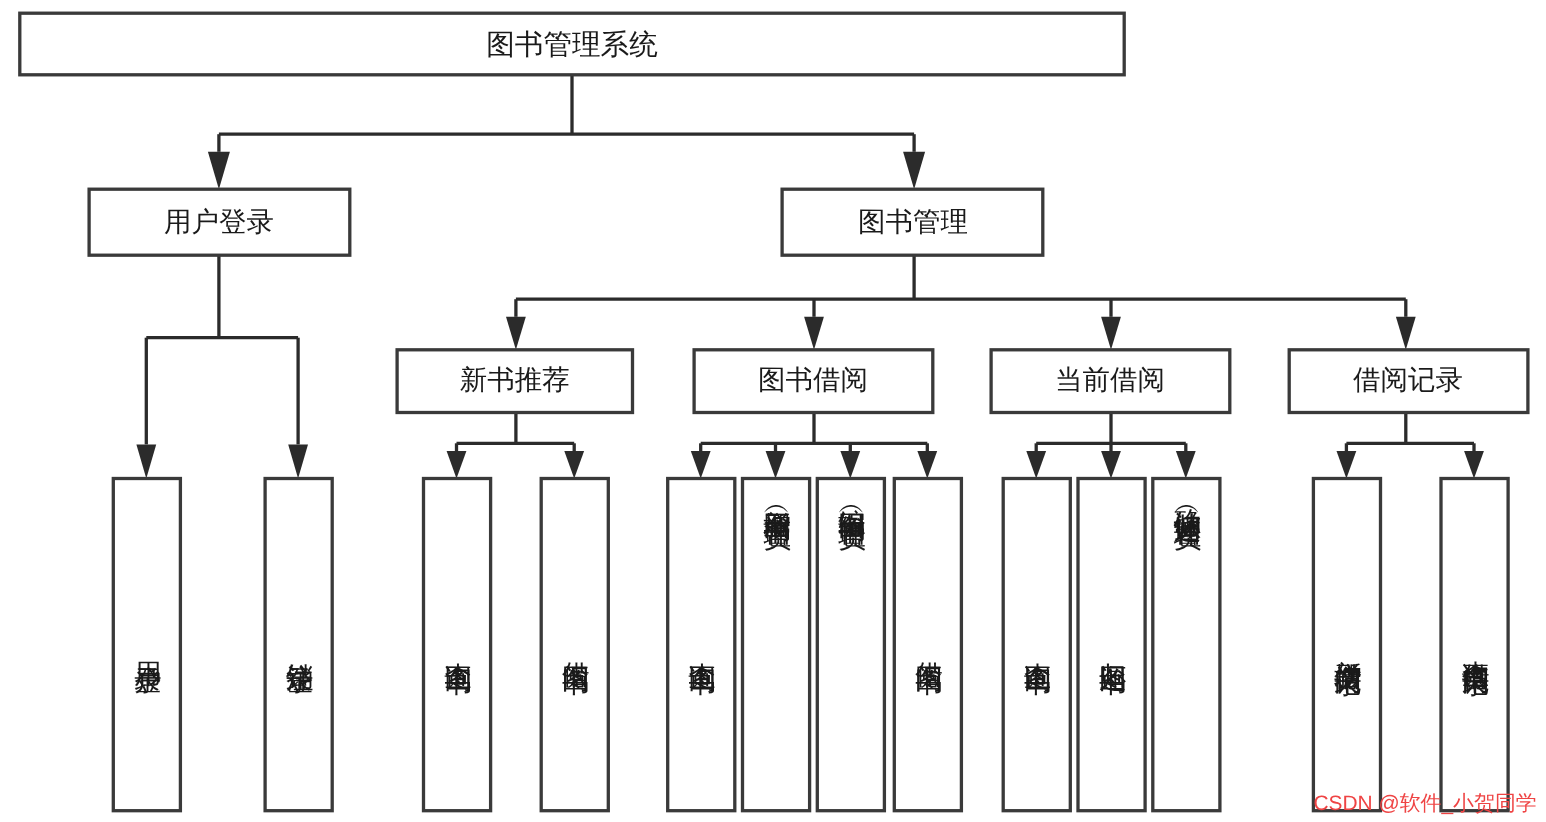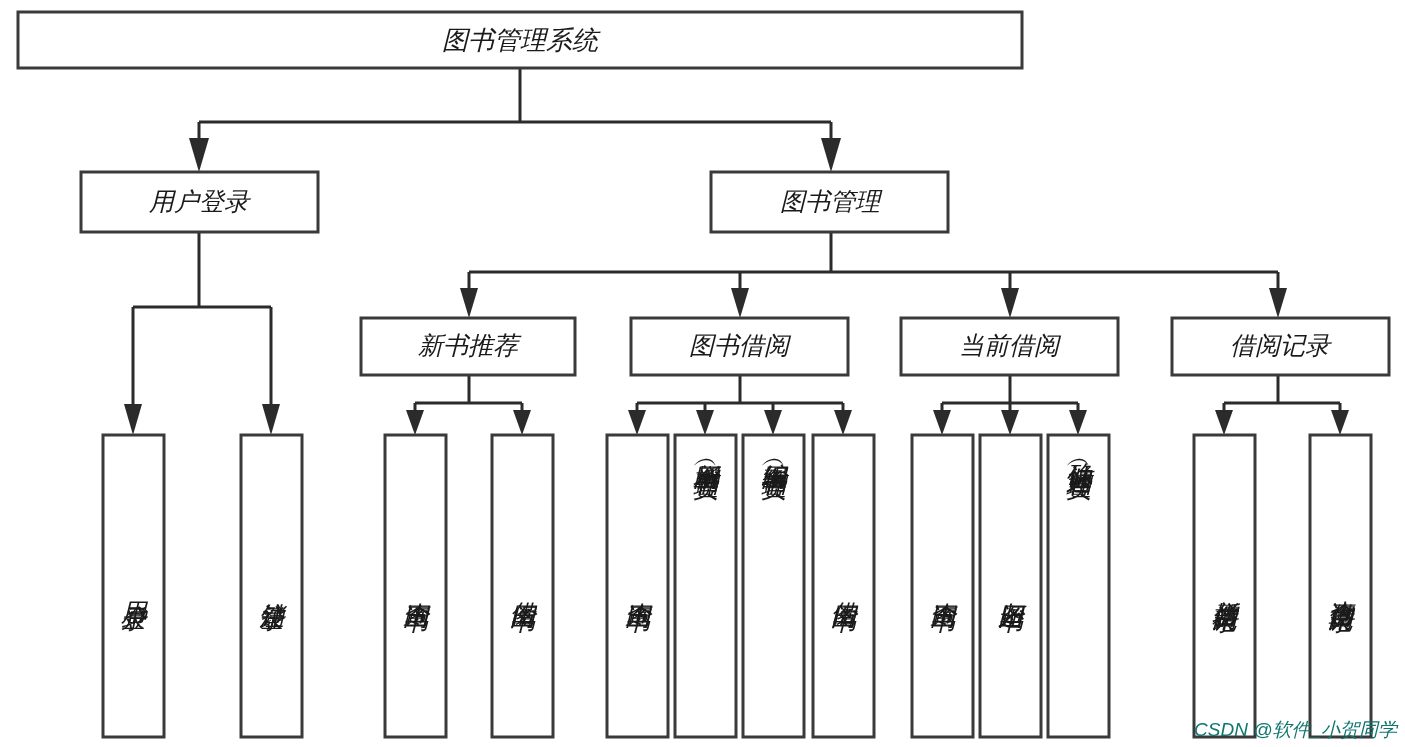--- a/index.html
+++ b/index.html
@@ -13,21 +13,20 @@
     font-family: "Liberation Sans", "DejaVu Sans", sans-serif;
     overflow: hidden;
     position: relative;
   }
   #diagram-root {
     position: absolute;
     left: 0;
     top: 0;
     width: 1405px;
     height: 747px;
-    font-style: italic;
   }
   .node-box {
     fill: #ffffff;
     stroke: #3a3a3a;
     stroke-width: 3;
   }
   .connector {
     stroke: #2b2b2b;
     stroke-width: 3;
     fill: none;
@@ -64,21 +63,21 @@
     letter-spacing: 2px;
     color: #1a1a1a;
     white-space: nowrap;
   }
   .watermark {
     position: absolute;
     right: 8px;
     bottom: 4px;
     font-family: "Liberation Sans", "DejaVu Sans", sans-serif;
     font-size: 19px;
-    color: #0f766e;
+    color: #ef4444;
     white-space: nowrap;
     user-select: none;
   }
 </style>
 </head>
 <body>
 
 <div id="diagram-root">
 
   <svg width="1405" height="747" viewBox="0 0 1405 747" xmlns="http://www.w3.org/2000/svg">

